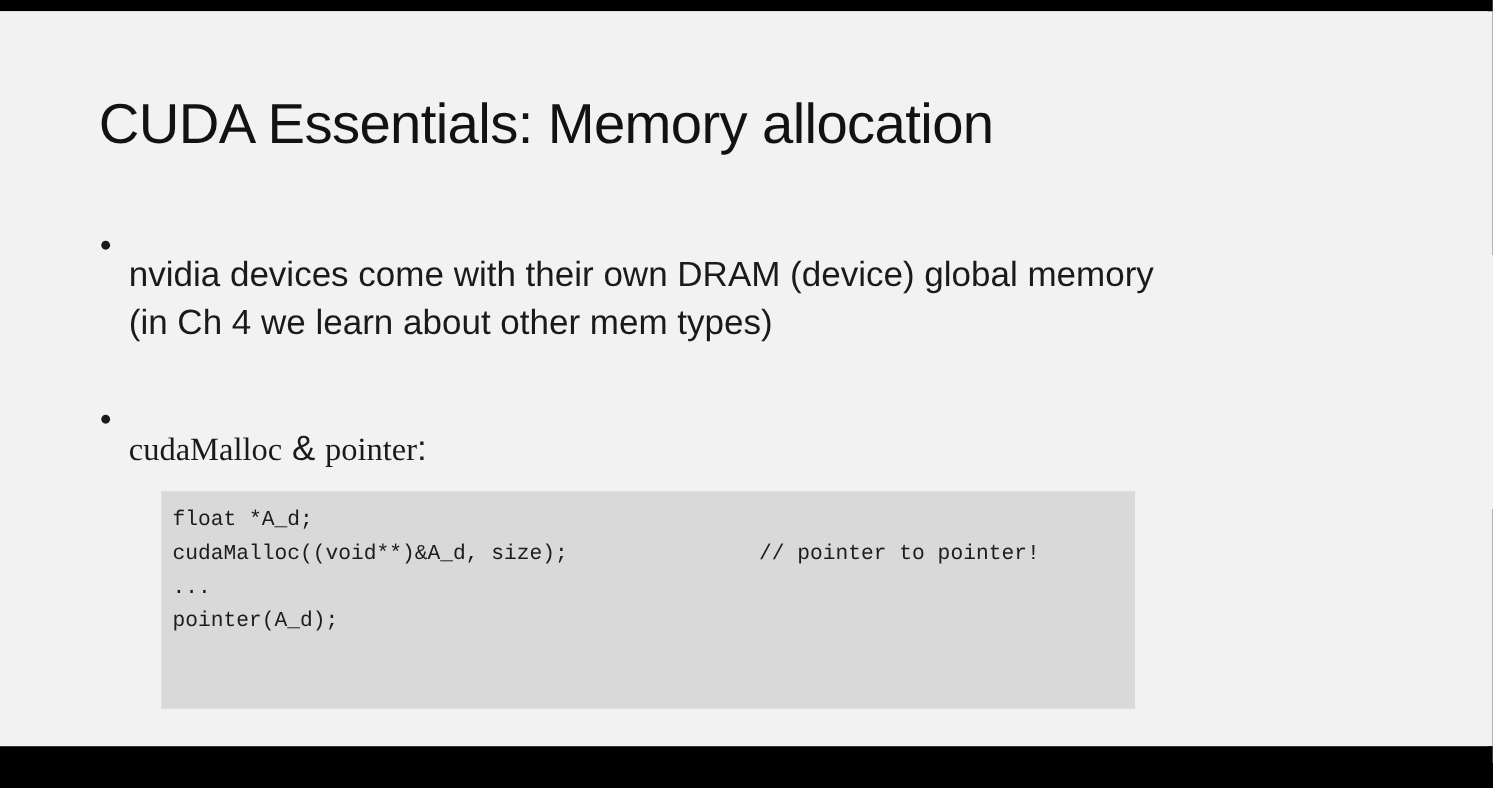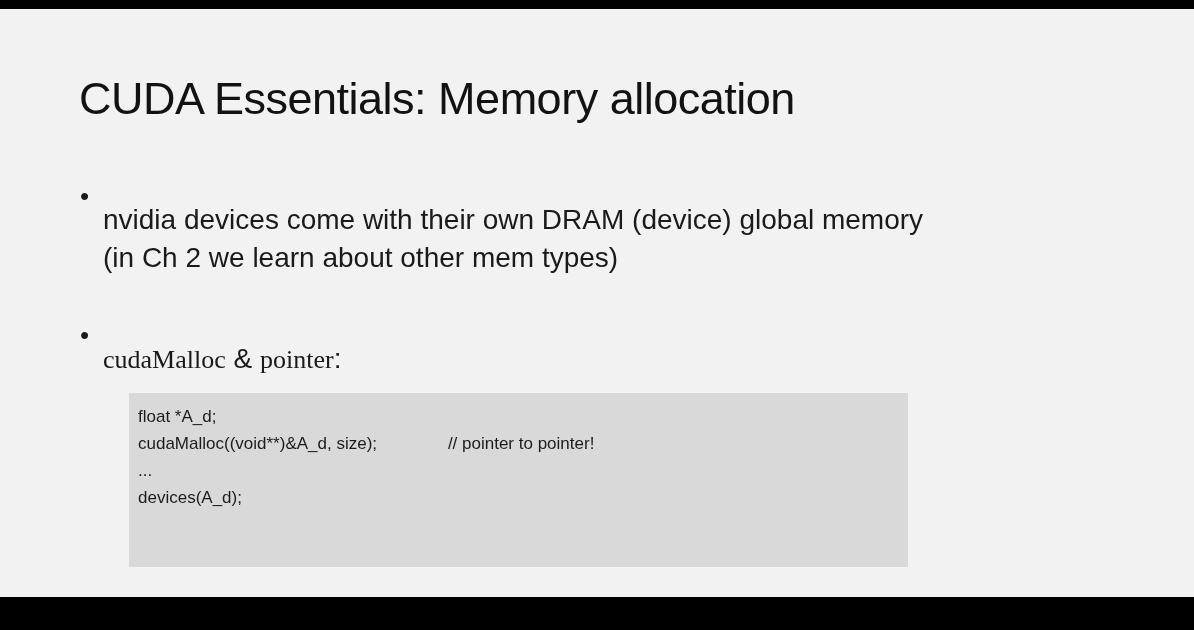--- a/index.html
+++ b/index.html
@@ -73,21 +73,21 @@
     position: absolute;
     left: 129px;
     top: 384px;
     width: 779px;
     height: 174px;
     background: #d9d9d9;
     box-sizing: border-box;
     padding: 10px 8px 0 9px;
   }
   .code-line {
-    font-family: Liberation Sans, sans-serif;
+    font-family: Liberation Mono, monospace;
     font-size: 17px;
     line-height: 27px;
     color: #1c1c1c;
     white-space: pre;
   }
 </style>
 </head>
 <body>
 
 <div class="frame">
@@ -95,35 +95,35 @@
   <div class="letterbox top"></div>
 
   <div class="slide">
 
     <h1 class="slide-title">CUDA Essentials: Memory allocation</h1>
 
     <div class="bullet first">
       <span class="bullet-marker">•</span>
       <div class="bullet-text">
         <span>nvidia devices come with their own DRAM (device) global memory</span><br>
-        <span>(in Ch 2 we learn about other mem types)</span>
+        <span>(in Ch 4 we learn about other mem types)</span>
       </div>
     </div>
 
     <div class="bullet second">
       <span class="bullet-marker">•</span>
       <div class="bullet-text">
         <span class="mono-inline">cudaMalloc</span><span> &amp; </span><span class="mono-inline">pointer</span><span>:</span>
       </div>
     </div>
 
     <div class="code-block">
       <div class="code-line">float *A_d;</div>
       <div class="code-line">cudaMalloc((void**)&amp;A_d, size);               // pointer to pointer!</div>
       <div class="code-line">...</div>
-      <div class="code-line">devices(A_d);</div>
+      <div class="code-line">pointer(A_d);</div>
     </div>
 
   </div>
 
   <div class="letterbox bottom"></div>
 
 </div>
 
 </body></html>

